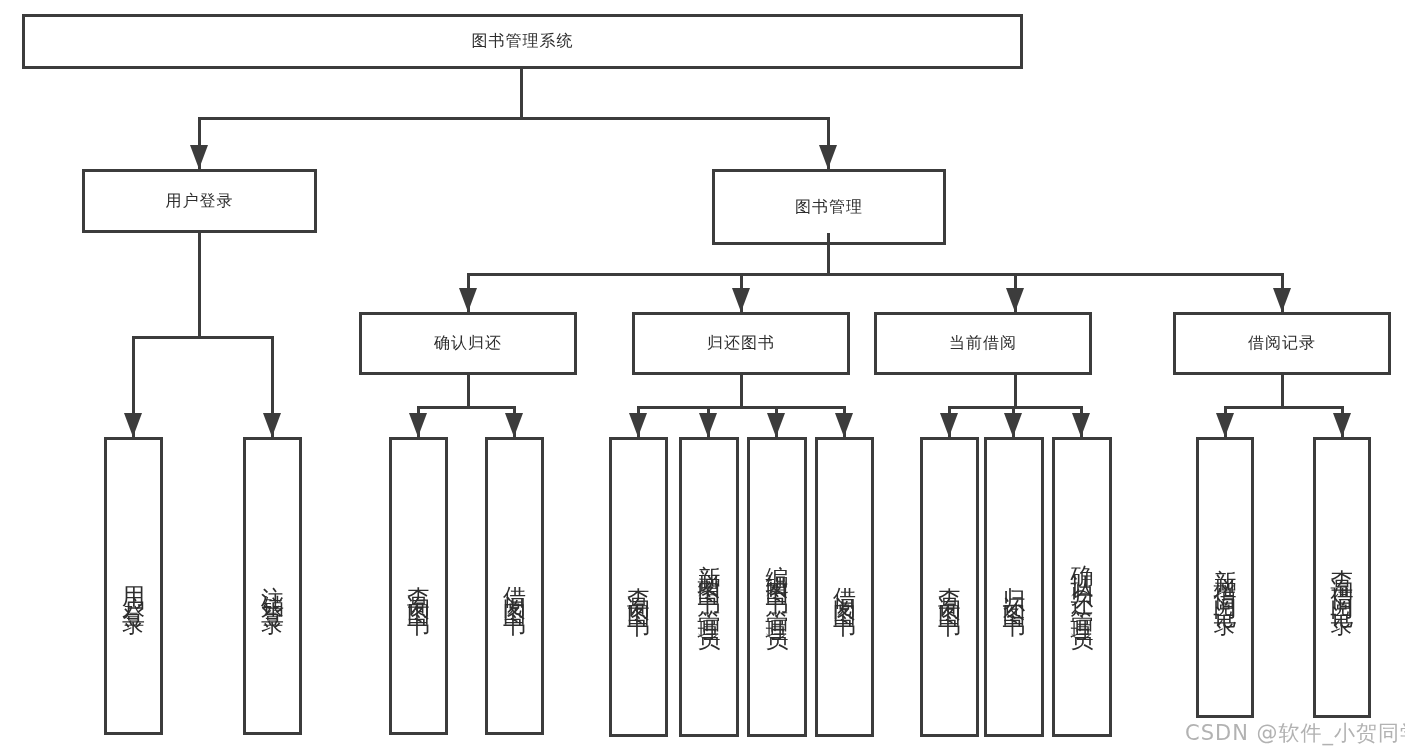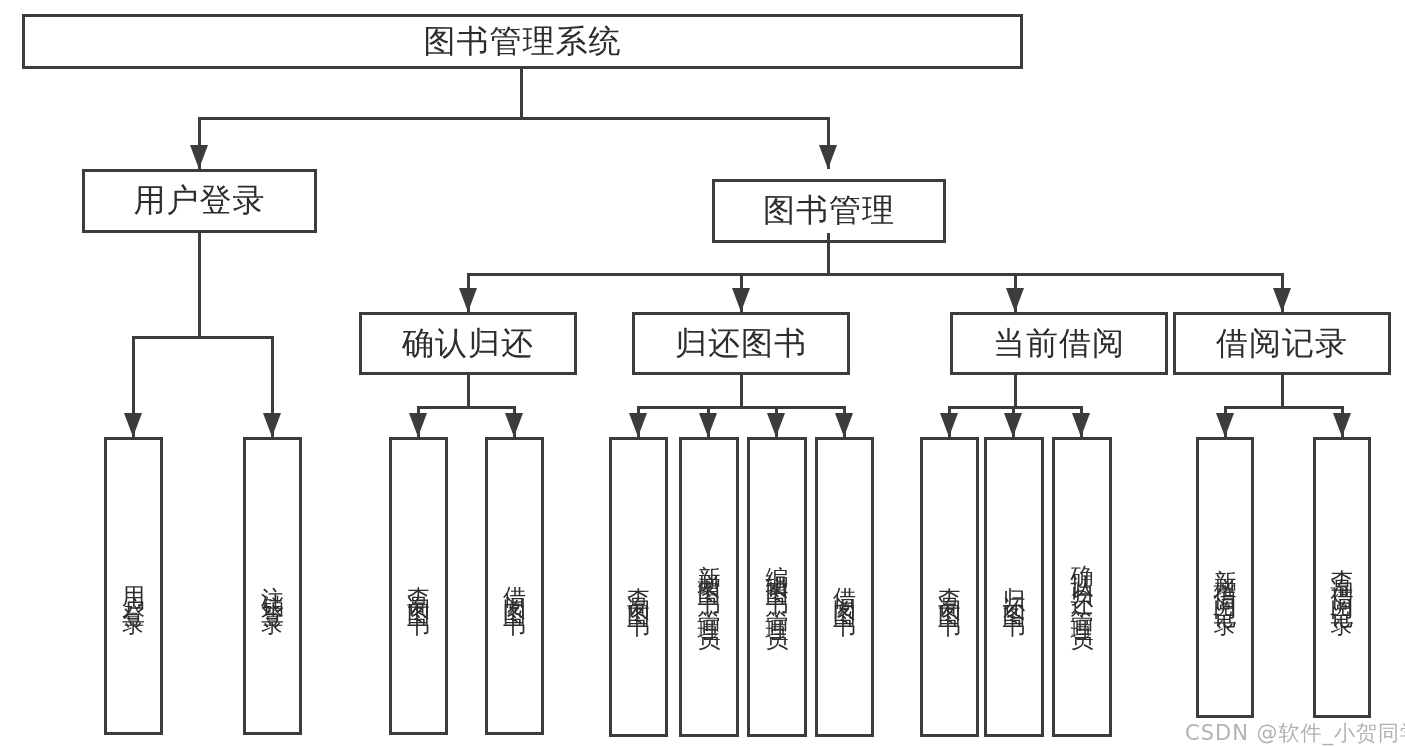--- a/index.html
+++ b/index.html
@@ -18,21 +18,21 @@
   
   .box {
     position: absolute;
     box-sizing: border-box;
     border: 3px solid #3c3c3c;
     background: #ffffff;
     display: flex;
     align-items: center;
     justify-content: center;
     color: #2d2d2d;
-    font-size: 32px;
+    font-size: 16px;
     letter-spacing: 1px;
     white-space: nowrap;
   }
   
   .leaf {
     font-size: 23px;
     writing-mode: vertical-rl;
     text-orientation: mixed;
     letter-spacing: 9px;
     line-height: 1;
@@ -76,21 +76,21 @@
   <div class="box" style="left:22px;top:14px;width:1001px;height:55px">图书管理系统</div>
 
   <div class="vl" style="left:520px;top:69px;height:48px"></div>
   <div class="hl" style="left:198px;top:117px;width:632px"></div>
   <div class="vl" style="left:198px;top:117px;height:52px"></div>
   <div class="ah" style="left:190px;top:145px"></div>
   <div class="vl" style="left:827px;top:117px;height:52px"></div>
   <div class="ah" style="left:819px;top:145px"></div>
 
   <div class="box" style="left:82px;top:169px;width:235px;height:64px">用户登录</div>
-  <div class="box" style="left:712px;top:179px;width:234px;height:64px">图书管理</div>
+  <div class="box" style="left:712px;top:169px;width:234px;height:76px">图书管理</div>
 
   <div class="vl" style="left:198px;top:233px;height:103px"></div>
   <div class="hl" style="left:132px;top:336px;width:142px"></div>
   <div class="vl" style="left:132px;top:336px;height:101px"></div>
   <div class="ah" style="left:124px;top:413px"></div>
   <div class="vl" style="left:271px;top:336px;height:101px"></div>
   <div class="ah" style="left:263px;top:413px"></div>
 
   <div class="vl" style="left:827px;top:233px;height:40px"></div>
   <div class="hl" style="left:467px;top:273px;width:817px"></div>
@@ -98,21 +98,21 @@
   <div class="ah" style="left:459px;top:288px"></div>
   <div class="vl" style="left:740px;top:273px;height:39px"></div>
   <div class="ah" style="left:732px;top:288px"></div>
   <div class="vl" style="left:1014px;top:273px;height:39px"></div>
   <div class="ah" style="left:1006px;top:288px"></div>
   <div class="vl" style="left:1281px;top:273px;height:39px"></div>
   <div class="ah" style="left:1273px;top:288px"></div>
 
   <div class="box" style="left:359px;top:312px;width:218px;height:63px">确认归还</div>
   <div class="box" style="left:632px;top:312px;width:218px;height:63px">归还图书</div>
-  <div class="box" style="left:950px;top:312px;width:218px;height:63px">当前借阅</div>
+  <div class="box" style="left:874px;top:312px;width:218px;height:63px">当前借阅</div>
   <div class="box" style="left:1173px;top:312px;width:218px;height:63px">借阅记录</div>
 
   <div class="vl" style="left:467px;top:375px;height:31px"></div>
   <div class="hl" style="left:417px;top:406px;width:99px"></div>
   <div class="vl" style="left:417px;top:406px;height:31px"></div>
   <div class="ah" style="left:409px;top:413px"></div>
   <div class="vl" style="left:513px;top:406px;height:31px"></div>
   <div class="ah" style="left:505px;top:413px"></div>
 
   <div class="vl" style="left:740px;top:375px;height:31px"></div>

